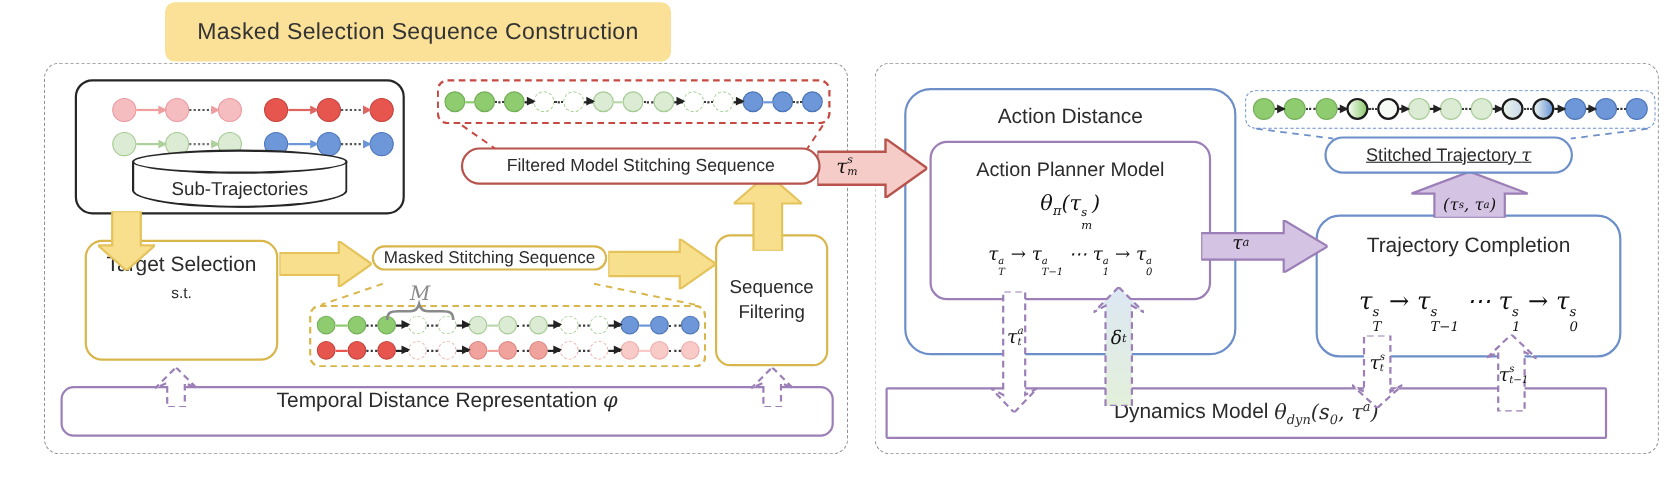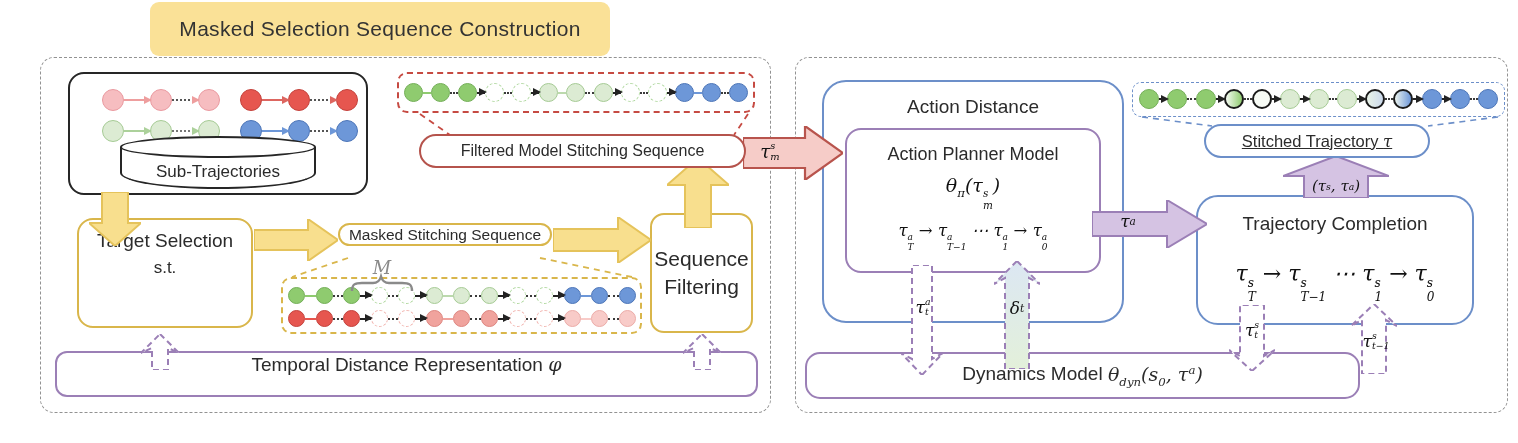--- a/index.html
+++ b/index.html
@@ -108,21 +108,21 @@
   <div class="abs cylbody" style="left:120px;top:147px;width:196px;height:42px;"></div>
   <div class="abs cyltop" style="left:120px;top:136px;width:196px;height:22px;"></div>
   <div class="abs lbl" style="left:120px;top:158px;width:196px;height:28px;font-size:17px;">Sub-Trajectories</div>
 
   <svg class="arr" style="left:89px;top:192px;" width="52" height="54">
     <polygon points="26,54 0,31 13,31 13,0 39,0 39,31 52,31" fill="#F8DF8E" stroke="#E5C35B" stroke-width="2"></polygon>
   </svg>
 
   <div class="abs box" style="left:77px;top:218px;width:176px;height:110px;border:2.6px solid #D9B64B;border-radius:16px;text-align:center;">
     <div style="font-size:19px;margin-top:10px;">Target Selection</div>
-    <div style="font-size:17px;margin-top:6px;">s.t.</div>
+    <div style="font-size:14px;margin-top:6px;">s.t.</div>
   </div>
 
   <svg class="arr" style="left:254px;top:219px;" width="84" height="42">
     <polygon points="0,11 54,11 54,0 84,21 54,42 54,31 0,31" fill="#F8DF8E" stroke="#E5C35B" stroke-width="2"></polygon>
   </svg>
 
   <div class="abs pill" style="left:338px;top:223px;width:214px;height:23px;border:2.4px solid #D9B64B;">
     <span style="font-size:15.5px;">Masked Stitching Sequence</span>
   </div>
 
@@ -182,21 +182,21 @@
       <div class="circ c-p" style="width: 17px; height: 17px;"></div>
       <div class="kon k-lp"></div>
       <div class="circ c-p" style="width: 17px; height: 17px;"></div>
       <div class="kon k-d"></div>
       <div class="circ c-p" style="width: 17px; height: 17px;"></div>
     </div>
   <div class="abs lbl math" style="left:372px;top:258px;width:20px;height:18px;font-size:18px;color:#8a8a8a;">M</div>
 
   <div class="abs box" style="left:650px;top:213px;width:103px;height:120px;border:2.6px solid #D9B64B;border-radius:14px;
               display:flex;align-items:center;justify-content:center;text-align:center;">
-    <span style="font-size:21px;line-height:1.35;">Sequence Filtering</span>
+    <span style="font-size:17px;line-height:1.35;">Sequence Filtering</span>
   </div>
 
   <svg class="arr" style="left:667px;top:158px;" width="62" height="70">
     <polygon points="31,0 62,27 44,27 44,70 18,70 18,27 0,27" fill="#F8DF8E" stroke="#E5C35B" stroke-width="2"></polygon>
   </svg>
 
   <div class="abs dashbox" style="left:397px;top:72px;width:358px;height:41px;border:2px dashed #C64A42;border-radius:10px;"></div>
   <div class="abs row" style="left:404px;top:83px;width:344px;height:19px;">
       <div class="circ c-G" style="width: 19px; height: 19px;"></div>
       <div class="kon k-lG"></div>
@@ -361,18 +361,18 @@
       </span></div>
 
   <svg class="arr" style="left:1351px;top:304px;" width="46" height="70">
     <polygon points="23,0 46,22 35,16 35,70 11,70 11,16 0,22" fill="#fff" stroke="#9B7FB6" stroke-width="2" stroke-dasharray="6 4"></polygon>
   </svg>
   <div class="abs lbl math" style="left:1347px;top:327px;width:58px;height:28px;font-size:17px;">τ<span class="ss">
         <span>s</span>
         <span>t−1</span>
       </span></div>
 
-  <div class="abs box" style="left:805px;top:352px;width:555px;height:47px;border:2.6px solid #9B7FB6;border-radius:15px;
+  <div class="abs box" style="left:805px;top:352px;width:656px;height:47px;border:2.6px solid #9B7FB6;border-radius:2px;
               display:flex;align-items:center;justify-content:center;">
     <span style="font-size:19px;">Dynamics Model <span class="mi">θ<sub>dyn</sub>(s<sub>0</sub>, τ<sup>a</sup>)</span></span>
   </div>
 
 </div>
 
 </body></html>

